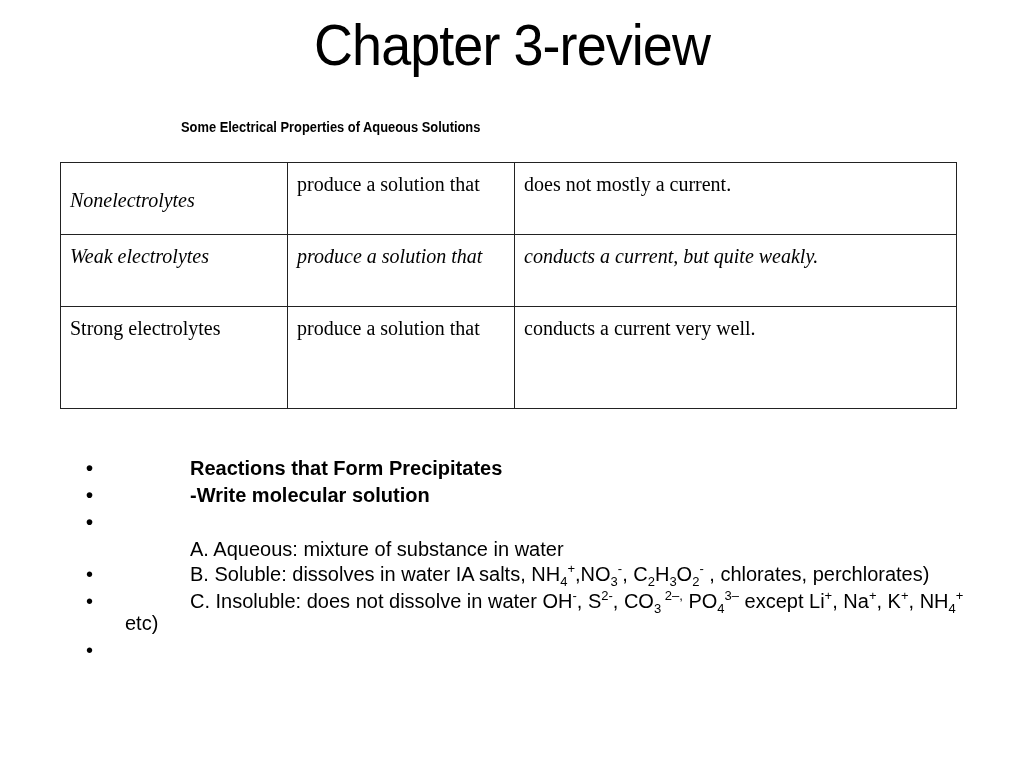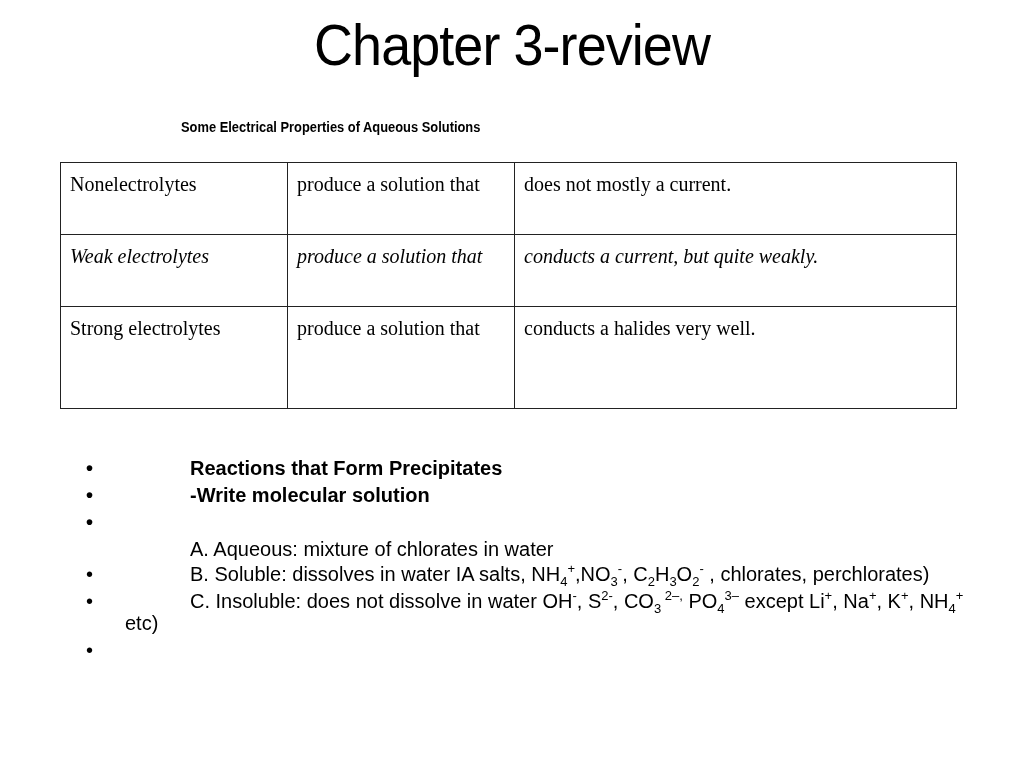--- a/index.html
+++ b/index.html
@@ -27,21 +27,21 @@
     }
     table.props td {
       border: 1.5px solid #222; vertical-align: top;
       padding: 6px 9px 3px 9px;
     }
     table.props td.c0 { width: 208px; }
     table.props td.c1 { width: 208px; }
     table.props tr.r0 td { height: 62px; }
     table.props tr.r1 td { height: 62px; font-style: italic; }
     table.props tr.r2 td { height: 92px; }
-    .bottom-cell { display: flex; flex-direction: column; justify-content: flex-start; height: 62px; }
+    .bottom-cell { display: flex; flex-direction: column; justify-content: center; height: 62px; font-style: italic; }
     .justify { text-align: justify; text-align-last: left; }
 
     .bullets {
       position: absolute; left: 0; top: 455px; width: 1024px;
       font-family: "Liberation Sans", sans-serif; font-size: 20px; line-height: 27px;
     }
     .b {
       position: relative; padding-left: 125px; padding-right: 30px;
     }
     .b .dot { position: absolute; left: 86px; top: 0; }
@@ -68,40 +68,40 @@
     <td>does not mostly a current.</td>
   </tr>
   <tr class="r1">
     <td class="c0">Weak electrolytes</td>
     <td class="c1">produce a solution that</td>
     <td>conducts a current, but quite weakly.</td>
   </tr>
   <tr class="r2">
     <td class="c0">Strong electrolytes</td>
     <td class="c1">produce a solution that</td>
-    <td>conducts a halides very well.</td>
+    <td>conducts a current very well.</td>
   </tr>
 </tbody>
   </table>
 
 <div class="bullets">
   <div class="b bold">
     <span class="dot">•</span>
     <span class="indent"></span><span>Reactions that Form Precipitates</span>
   </div>
   <div class="b bold">
     <span class="dot">•</span>
     <span class="indent"></span><span>-Write molecular solution</span>
   </div>
   <div class="b bold">
     <span class="dot">•</span>
     <span class="indent"></span>
   </div>
   <div class="b">
-    <span class="indent"></span><span>A. Aqueous: mixture of chlorates in water</span>
+    <span class="indent"></span><span>A. Aqueous: mixture of substance in water</span>
   </div>
   <div class="b wrap">
     <span class="dot">•</span>
     <span class="indent"></span><span><span>B. Soluble: dissolves in water IA salts, NH</span><sub>4</sub><sup>+</sup><span>,NO</span><sub>3</sub><sup>-</sup><span>, C</span><sub>2</sub><span>H</span><sub>3</sub><span>O</span><sub>2</sub><sup>-</sup><span> , chlorates, perchlorates)</span></span>
   </div>
   <div class="b wrap">
     <span class="dot">•</span>
     <span class="indent"></span><span><span>C. Insoluble: does not dissolve in water OH</span><sup>-</sup><span>, S</span><sup>2-</sup><span>,  CO</span><sub>3</sub><sup> 2–,</sup><span> PO</span><sub>4</sub><sup>3–</sup><span> except Li</span><sup>+</sup><span>, Na</span><sup>+</sup><span>, K</span><sup>+</sup><span>, NH</span><sub>4</sub><sup>+</sup><span> etc)</span></span>
   </div>
   <div class="b wrap">

